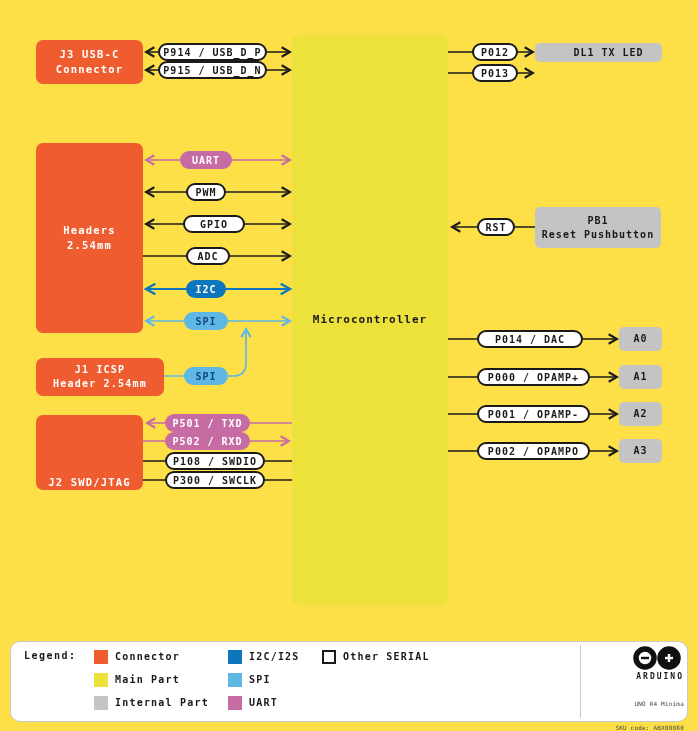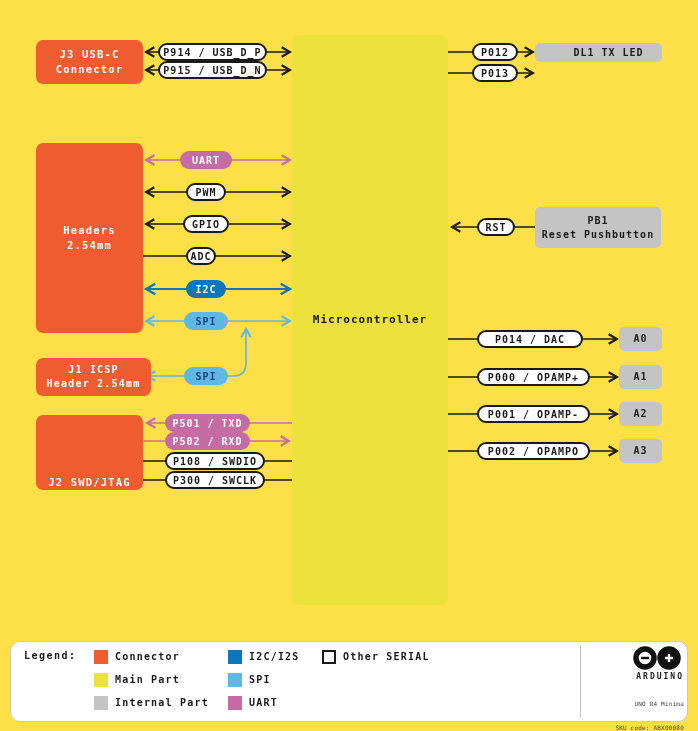--- a/index.html
+++ b/index.html
@@ -108,21 +108,21 @@
   </svg>
 
   <div class="box orange" style="left:36px; top:40px; width:107px; height:44px;">
     <span>J3 USB-C</span>
     <span>Connector</span>
   </div>
   <div class="box orange" style="left:36px; top:143px; width:107px; height:190px;">
     <span>Headers</span>
     <span>2.54mm</span>
   </div>
-  <div class="box orange" style="left:36px; top:358px; width:115px; height:38px; font-size:10px; line-height:14px;">
+  <div class="box orange" style="left:36px; top:358px; width:128px; height:38px; font-size:10px; line-height:14px;">
     <span>J1 ICSP</span>
     <span>Header 2.54mm</span>
   </div>
   <div class="box orange" style="left:36px; top:415px; width:107px; height:75px;justify-content:flex-end;">
     <span>J2 SWD/JTAG</span>
   </div>
 
   <div class="box yellow" style="left:292px; top:35px; width:156px; height:570px;">
     <span>Microcontroller</span>
   </div>
@@ -152,24 +152,24 @@
     </div>
   <div class="pill outline" style="left:158px; top:61px; width:109px;">
       <span>P915 / USB_D_N</span>
     </div>
   <div class="pill pink" style="left:180px; top:151px; width:52px;">
       <span>UART</span>
     </div>
   <div class="pill outline" style="left:186px; top:183px; width:40px;">
       <span>PWM</span>
     </div>
-  <div class="pill outline" style="left:183px; top:215px; width:46px;">
+  <div class="pill outline" style="left:183px; top:215px; width:62px;">
       <span>GPIO</span>
     </div>
-  <div class="pill outline" style="left:186px; top:247px; width:30px;">
+  <div class="pill outline" style="left:186px; top:247px; width:44px;">
       <span>ADC</span>
     </div>
   <div class="pill blue" style="left:186px; top:280px; width:40px;">
       <span>I2C</span>
     </div>
   <div class="pill lblue" style="left:184px; top:312px; width:44px;">
       <span>SPI</span>
     </div>
   <div class="pill lblue" style="left:184px; top:367px; width:44px;">
       <span>SPI</span>

